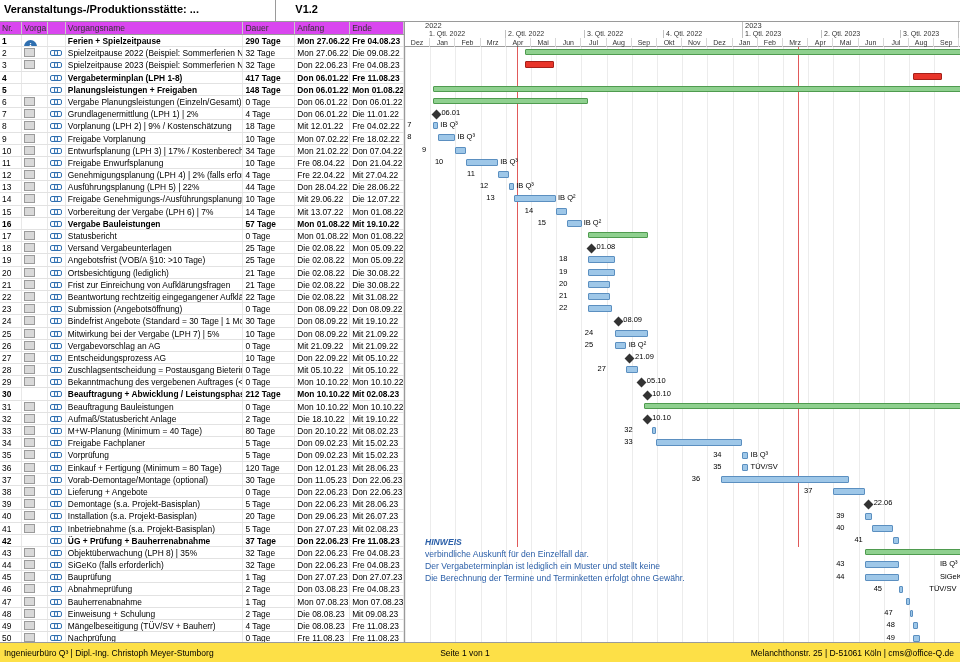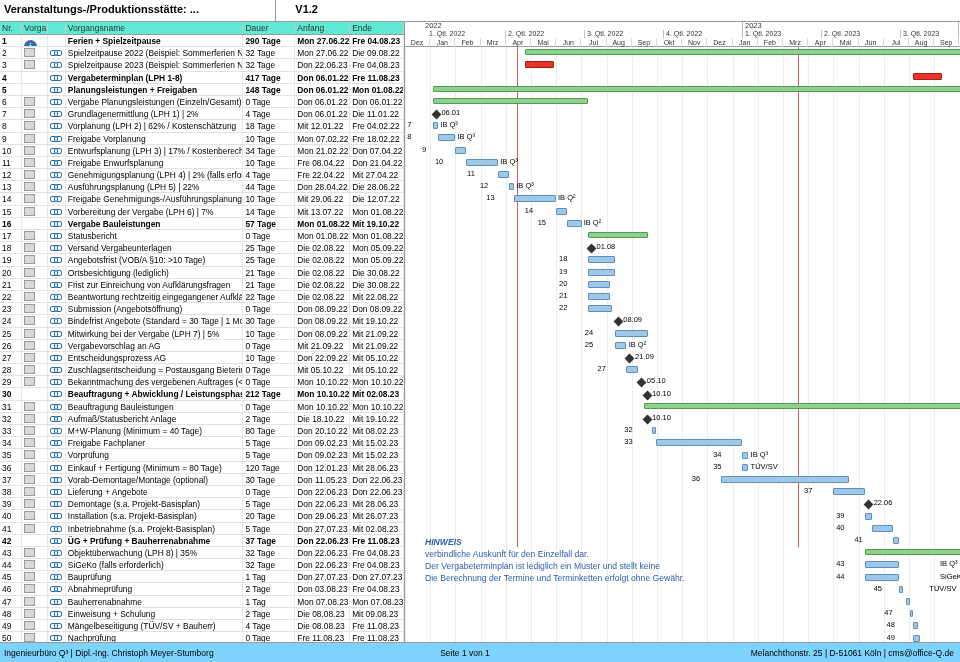--- a/index.html
+++ b/index.html
@@ -60,21 +60,21 @@
     width: 405px;
     border-right: 1px solid #9a9a9a;
     display: flex;
     flex-direction: column;
     overflow: hidden;
   }
   .tbl-head {
     display: flex;
     height: 25px;
     border-bottom: 1px solid #9a9a9a;
-    background: #5eead4;
+    background: #d946ef;
     font-size: 8.5px;
     color: #333;
   }
   .tbl-head div {
     padding: 1px 2px;
     border-right: 1px solid #c9c9c9;
     overflow: hidden;
     white-space: nowrap;
   }
   .c-nr    { width: 22px; text-align: left; }
@@ -216,21 +216,21 @@
     line-height: 12px;
   }
   .hint .hint-title { font-weight: 700; font-style: italic; }
   
   .footer {
     height: 20px;
     border-top: 1px solid #9a9a9a;
     display: flex;
     align-items: center;
     font-size: 8.5px;
-    background: #7dd3fc;
+    background: #fde047;
   }
   .footer .f-left   { width: 300px; padding-left: 4px; }
   .footer .f-center { flex: 1; text-align: center; }
   .footer .f-right  { width: 330px; text-align: right; padding-right: 6px; }
 </style>
 </head>
 <body>
 
 <div class="app">
 
@@ -314,21 +314,21 @@
             <div class="c-ic"><span class="link-icon"></span></div>
             <div class="c-name">Grundlagenermittlung (LPH 1) | 2%</div>
             <div class="c-dur">4 Tage</div>
             <div class="c-start">Don 06.01.22</div>
             <div class="c-end">Die 11.01.22</div>
           </div>
           <div class="row">
             <div class="c-nr">8</div>
             <div class="c-vrg"><span class="mini-icon"></span></div>
             <div class="c-ic"><span class="link-icon"></span></div>
-            <div class="c-name">Vorplanung (LPH 2) | 62% / Kostenschätzung</div>
+            <div class="c-name">Vorplanung (LPH 2) | 9% / Kostenschätzung</div>
             <div class="c-dur">18 Tage</div>
             <div class="c-start">Mit 12.01.22</div>
             <div class="c-end">Fre 04.02.22</div>
           </div>
           <div class="row">
             <div class="c-nr">9</div>
             <div class="c-vrg"><span class="mini-icon"></span></div>
             <div class="c-ic"><span class="link-icon"></span></div>
             <div class="c-name">Freigabe Vorplanung</div>
             <div class="c-dur">10 Tage</div>
@@ -443,21 +443,21 @@
             <div class="c-start">Die 02.08.22</div>
             <div class="c-end">Die 30.08.22</div>
           </div>
           <div class="row">
             <div class="c-nr">22</div>
             <div class="c-vrg"><span class="mini-icon"></span></div>
             <div class="c-ic"><span class="link-icon"></span></div>
             <div class="c-name">Beantwortung rechtzeitig eingegangener Aufklärungsfr</div>
             <div class="c-dur">22 Tage</div>
             <div class="c-start">Die 02.08.22</div>
-            <div class="c-end">Mit 22.08.22</div>
+            <div class="c-end">Mit 31.08.22</div>
           </div>
           <div class="row">
             <div class="c-nr">23</div>
             <div class="c-vrg"><span class="mini-icon"></span></div>
             <div class="c-ic"><span class="link-icon"></span></div>
             <div class="c-name">Submission (Angebotsöffnung)</div>
             <div class="c-dur">0 Tage</div>
             <div class="c-start">Don 08.09.22</div>
             <div class="c-end">Don 08.09.22</div>
           </div>

